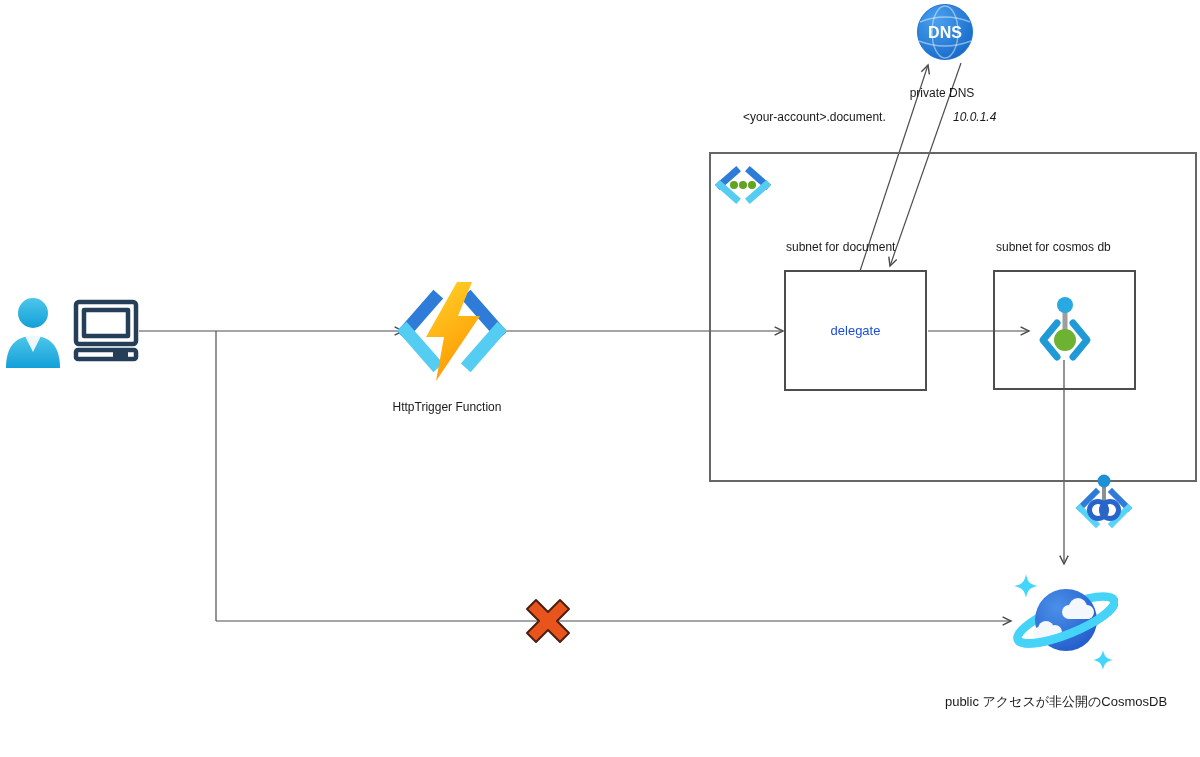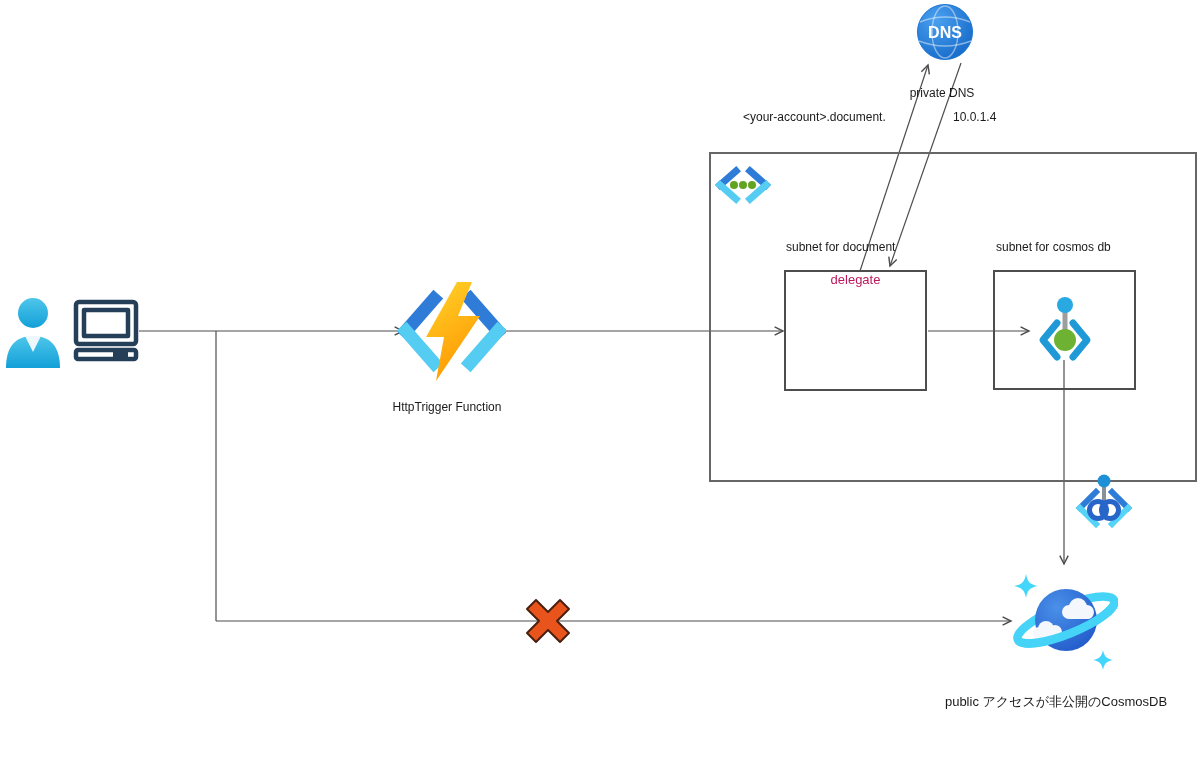--- a/index.html
+++ b/index.html
@@ -3,22 +3,22 @@
 <meta charset="utf-8">
 <style>
   html,body{margin:0;padding:0;background:#fff;}
   #canvas{position:relative;width:1200px;height:757px;background:#ffffff;overflow:hidden;
           font-family:"Liberation Sans",sans-serif;}
   .abs{position:absolute;}
   .lbl{position:absolute;font-size:12px;color:#1a1a1a;white-space:nowrap;line-height:1.2;}
   .lbl.center{text-align:center;}
   .box{position:absolute;box-sizing:border-box;background:transparent;}
   #vnet-box{border:2px solid #666666;}
-  .subnet-box{border:2px solid #4d4d4d;display:flex;align-items:flex-start;justify-content:center;
-              font-size:13px;color:#be185d;}
+  .subnet-box{border:2px solid #4d4d4d;display:flex;align-items:center;justify-content:center;
+              font-size:13px;color:#1d4ed8;}
   #wires{position:absolute;left:0;top:0;z-index:1;}
   .node{z-index:2;}
   .lbl{z-index:3;}
   svg{display:block;}
 </style>
 </head>
 <body>
 
 <div id="canvas">
 
@@ -184,17 +184,17 @@
 
   <div class="box subnet-box node" style="left:784px;top:270px;width:143px;height:121px;">
     <span>delegate</span>
   </div>
   <div class="box subnet-box node" style="left:993px;top:270px;width:143px;height:120px;"></div>
 
   <div class="lbl" style="left:786px;top:240px;">subnet for document</div>
   <div class="lbl" style="left:996px;top:240px;">subnet for cosmos db</div>
   <div class="lbl center" style="left:892px;top:74px;width:100px;margin-top:12px;">private DNS</div>
   <div class="lbl" style="left:743px;top:110px;text-align:right;">&lt;your-account&gt;.document.</div>
-  <div class="lbl" style="left:953px;top:110px;">10.0.1.4</div>
+  <div class="lbl" style="left:953px;top:110px;font-style:italic;">10.0.1.4</div>
   <div class="lbl center" style="left:352px;top:400px;width:190px;">HttpTrigger Function</div>
   <div class="lbl center" style="left:906px;top:694px;width:300px;font-size:13px;">public アクセスが非公開のCosmosDB</div>
 
 </div>
 
 </body></html>

